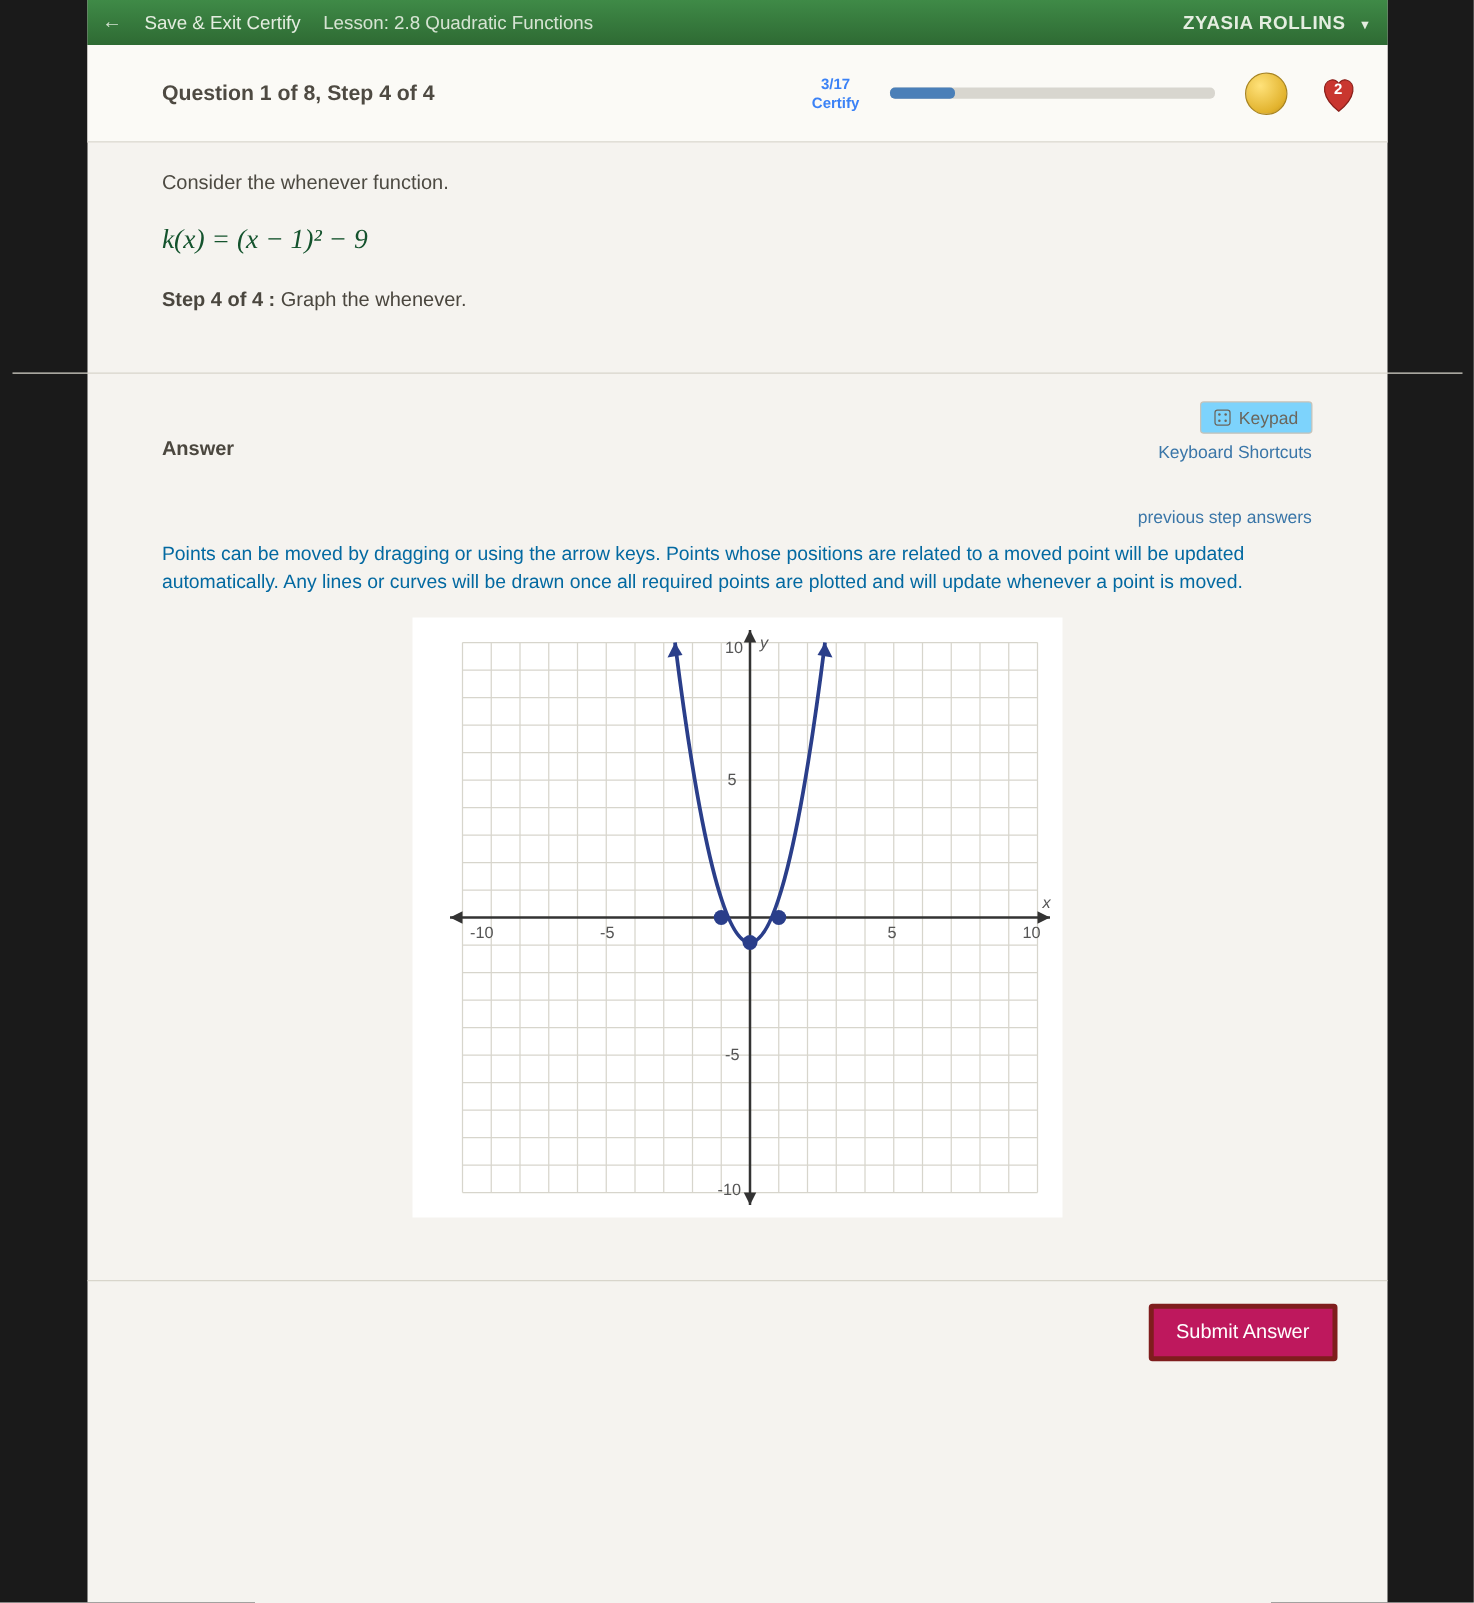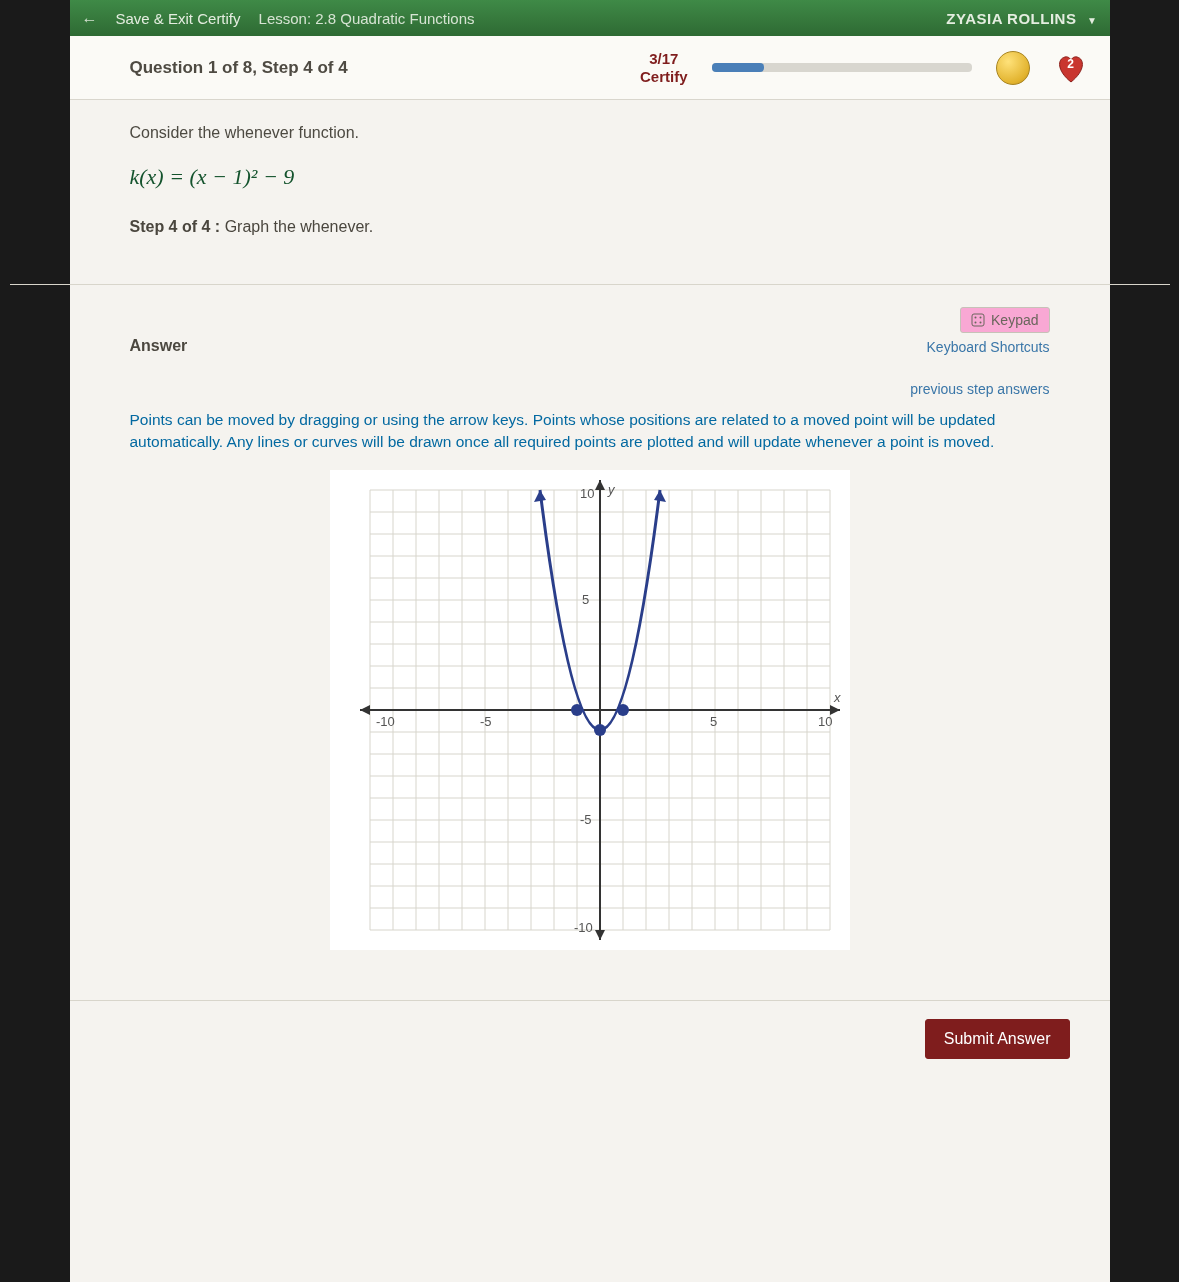--- a/index.html
+++ b/index.html
@@ -30,29 +30,29 @@
     gap: 18px;
   }
   .topbar .arrow { font-size: 16px; opacity:.9; }
   .topbar .save { font-weight: 500; }
   .topbar .lesson { opacity: .92; }
   .topbar .user { margin-left: auto; font-weight: 600; letter-spacing:.5px; }
   .topbar .caret { font-size:10px; margin-left:6px;}
   .subbar {
     background: #fbfaf6;
     border-bottom: 1px solid #d9d6cd;
-    height: 64px;
+    height: 78px;
     display:flex;
     align-items:center;
     padding: 0 22px 0 60px;
     gap: 24px;
     color:#5b574e;
   }
   .subbar .qtitle { font-weight:700; font-size:17px; color:#4e4a42; }
-  .subbar .mid { margin-left:auto; text-align:center; font-size:15px; color:#7f1d1d; font-weight:600; line-height:1.2;}
+  .subbar .mid { margin-left:auto; text-align:center; font-size:12px; color:#3b82f6; font-weight:600; line-height:1.2;}
   .subbar .mid .row2{font-weight:700;}
   .progress {
     width: 260px; height: 9px; background:#d8d6cf; border-radius:4px; position:relative;
   }
   .progress .fill{ position:absolute; left:0; top:0; bottom:0; width:20%; background:#4a7fb8; border-radius:4px;}
   .coin {
     width:34px; height:34px; border-radius:50%;
     background: radial-gradient(circle at 35% 30%, #ffe27a, #e2b32e 70%, #b98a1a);
     border:1px solid #a88420;
   }
@@ -70,34 +70,34 @@
   .step { font-size:16px; margin-bottom:28px; color:#4a463e;}
   .step b{font-weight:700;}
   .divider{height:1px;background:#d8d5cb;margin:0 -60px;}
   .answerhdr{
     display:flex; align-items:flex-end; padding:22px 0 6px;
   }
   .answerhdr .lbl{font-weight:700; font-size:16px; color:#4b473f;}
   .rightlinks{ margin-left:auto; text-align:right; font-size:14px;}
   .keypad-btn{
     display:inline-flex; align-items:center; gap:6px;
-    border:1px solid #c6c2b8; background:#f9a8d4; color:#6a665c;
+    border:1px solid #c6c2b8; background:#7dd3fc; color:#6a665c;
     padding:4px 10px; border-radius:3px; font-size:14px;
   }
   .kblink{ color:#3a76a8; margin-top:6px; display:block;}
-  .prevlink{ color:#3a76a8; text-align:right; font-size:14px; margin:20px 0 12px;}
+  .prevlink{ color:#3a76a8; text-align:right; font-size:14px; margin:30px 0 12px;}
   .instructions{ font-size:15.5px; line-height:1.45; color:#0369a1; margin-bottom:10px;}
   .graphwrap{ display:flex; justify-content:center; padding:6px 0 30px;}
   .graph{ background:#fff; width:520px; height:480px; }
   .footer{
     border-top:1px solid #d8d5cb;
     padding:18px 40px 30px; display:flex; justify-content:flex-end;
   }
   .submit{
-    background:#7f1d1d; color:#fff; border:1px solid #7f1d1d;
+    background:#be185d; color:#fff; border:4px solid #7f1d1d;
     padding:10px 18px; font-size:16px; border-radius:3px;
     font-weight:500;
   }
 </style>
 </head>
 <body>
 
 <div class="frame">
 
   <div class="topbar">

